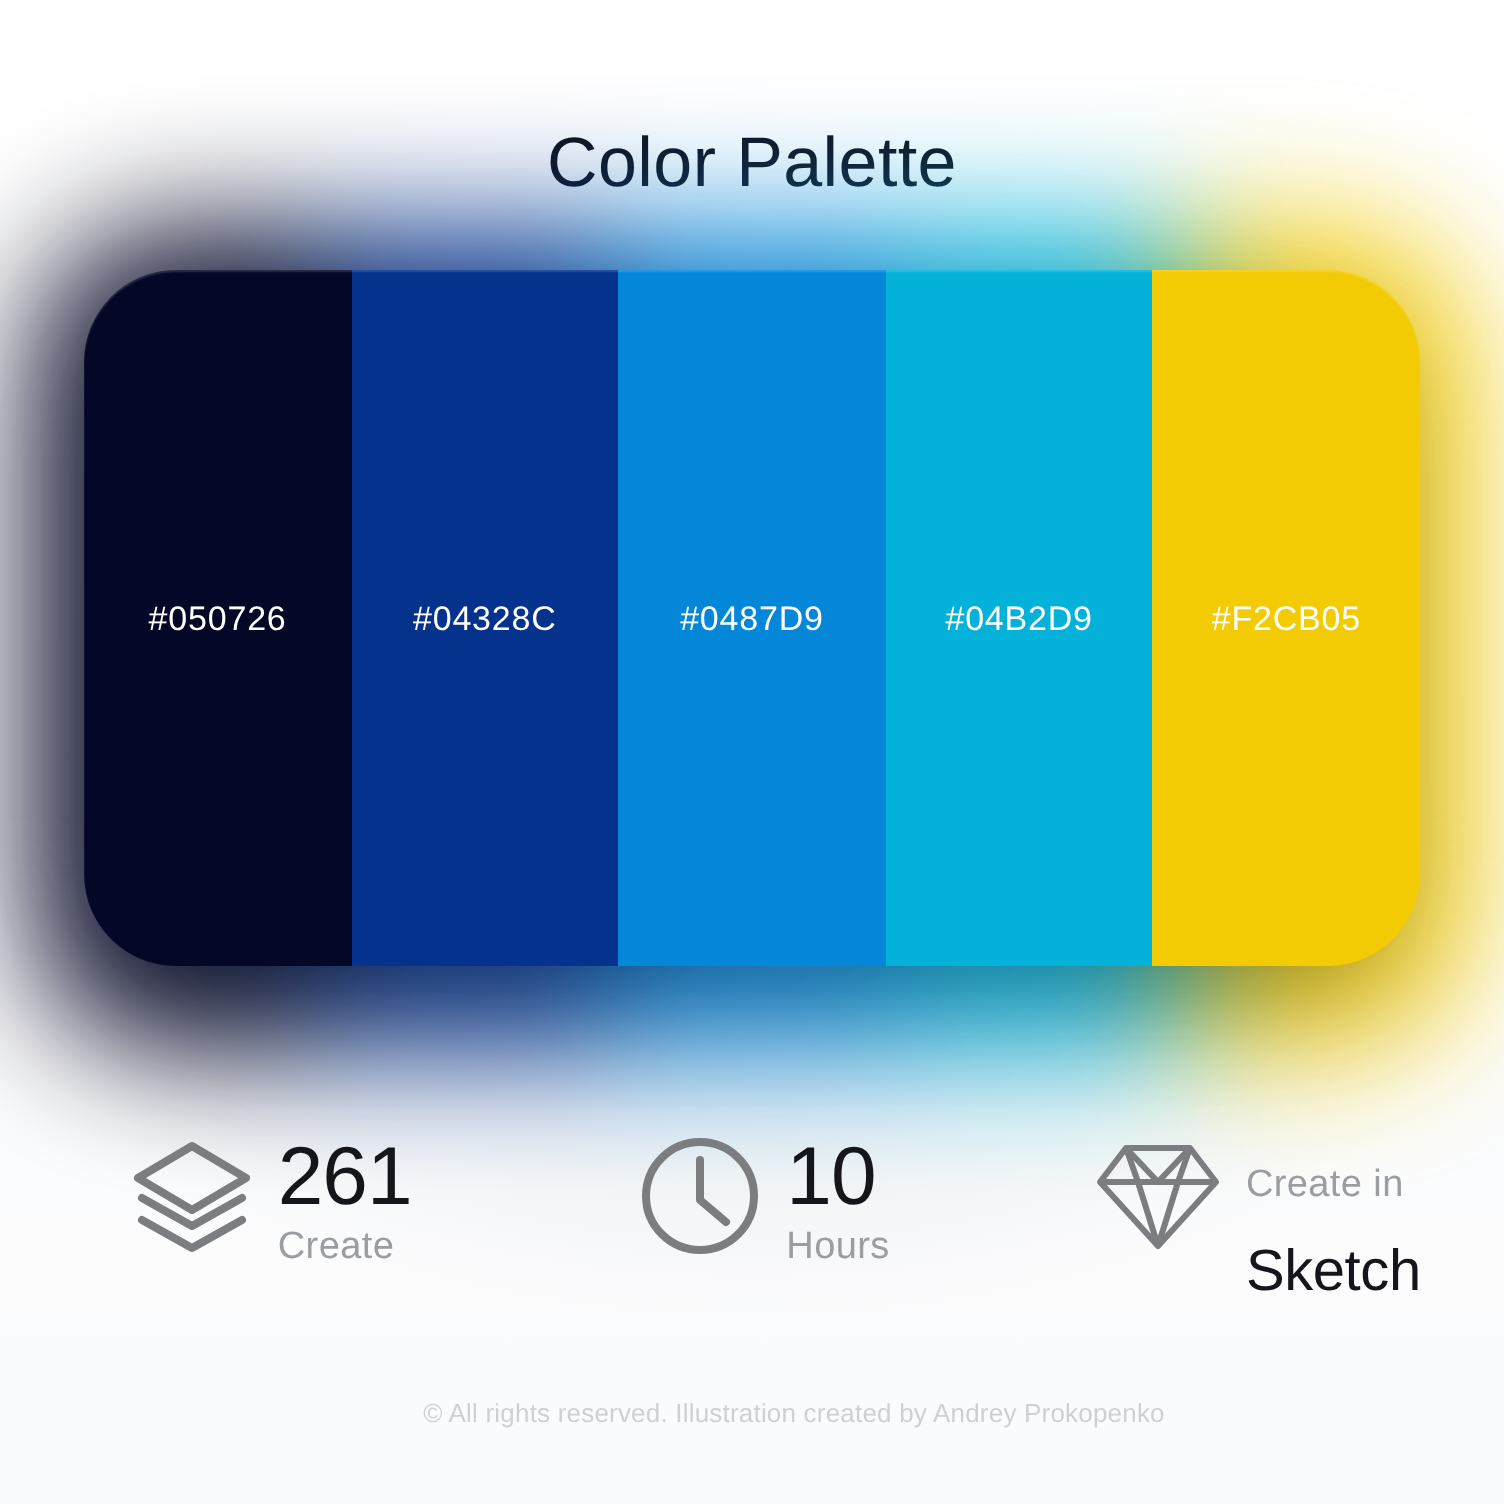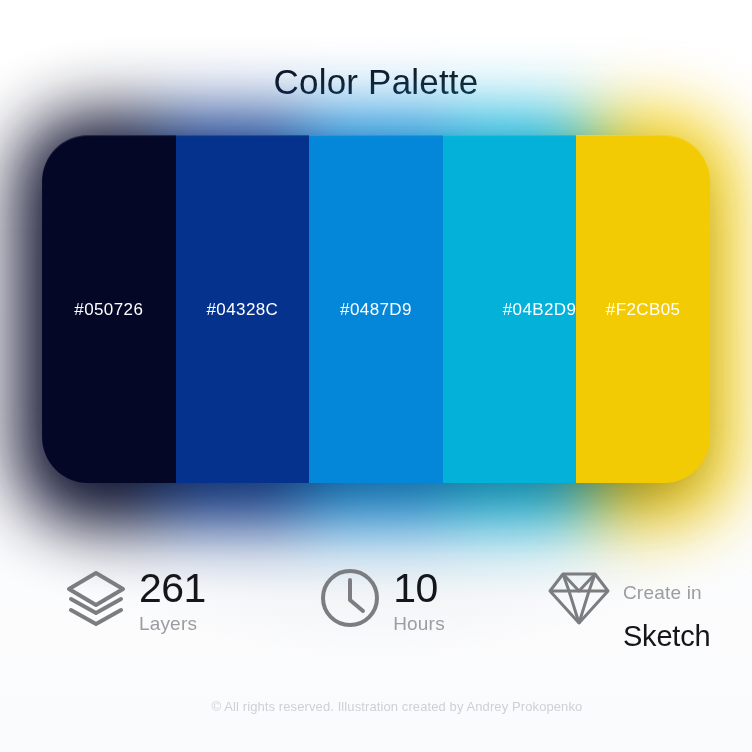--- a/index.html
+++ b/index.html
@@ -217,21 +217,21 @@
     <div id="palette-card">
       <div class="swatch" style="background: rgb(5, 7, 38);">
         <span class="swatch-label" style="color: rgb(255, 255, 255);">#050726</span>
       </div>
       <div class="swatch" style="background: rgb(4, 50, 140);">
         <span class="swatch-label" style="color: rgb(255, 255, 255);">#04328C</span>
       </div>
       <div class="swatch" style="background: rgb(4, 135, 217);">
         <span class="swatch-label" style="color: rgb(255, 255, 255);">#0487D9</span>
       </div>
-      <div class="swatch" style="background: rgb(4, 178, 217); justify-content: flex-end;">
+      <div class="swatch" style="background: rgb(4, 178, 217);">
         <span class="swatch-label" style="color: rgb(255, 255, 255);">#04B2D9</span>
       </div>
       <div class="swatch" style="background: rgb(242, 203, 5);">
         <span class="swatch-label" style="color: rgb(255, 255, 255);">#F2CB05</span>
       </div>
     </div>
 
     <div id="card-gloss"></div>
   </div>
 
@@ -240,21 +240,21 @@
     <div class="stat">
       <span class="stat-icon">
         <svg width="62" height="56" viewBox="0 0 62 56" fill="none" aria-hidden="true">
           <path d="M31 3 L58 19 L31 35 L4 19 Z" stroke="#7b7d80" stroke-width="4" stroke-linejoin="round" fill="none"></path>
           <path d="M6 29 L31 43 L56 29" stroke="#7b7d80" stroke-width="4" stroke-linejoin="round" stroke-linecap="round" fill="none"></path>
           <path d="M6 40 L31 54 L56 40" stroke="#7b7d80" stroke-width="4" stroke-linejoin="round" stroke-linecap="round" fill="none"></path>
         </svg>
       </span>
       <span class="stat-text">
         <span class="stat-value" style="color: rgb(21, 22, 28);">261</span>
-        <span class="stat-unit" style="color: rgb(154, 157, 161);">Layers</span>
+        <span class="stat-unit" style="color: rgb(154, 157, 161);">Create</span>
       </span>
     </div>
 
     <div class="stat">
       <span class="stat-icon">
         <svg width="62" height="62" viewBox="0 0 62 62" fill="none" aria-hidden="true">
           <circle cx="31" cy="31" r="27" stroke="#7b7d80" stroke-width="4" fill="none"></circle>
           <path d="M31 13 L31 33 L44 44" stroke="#7b7d80" stroke-width="4" stroke-linecap="round" stroke-linejoin="round" fill="none"></path>
         </svg>
       </span>

